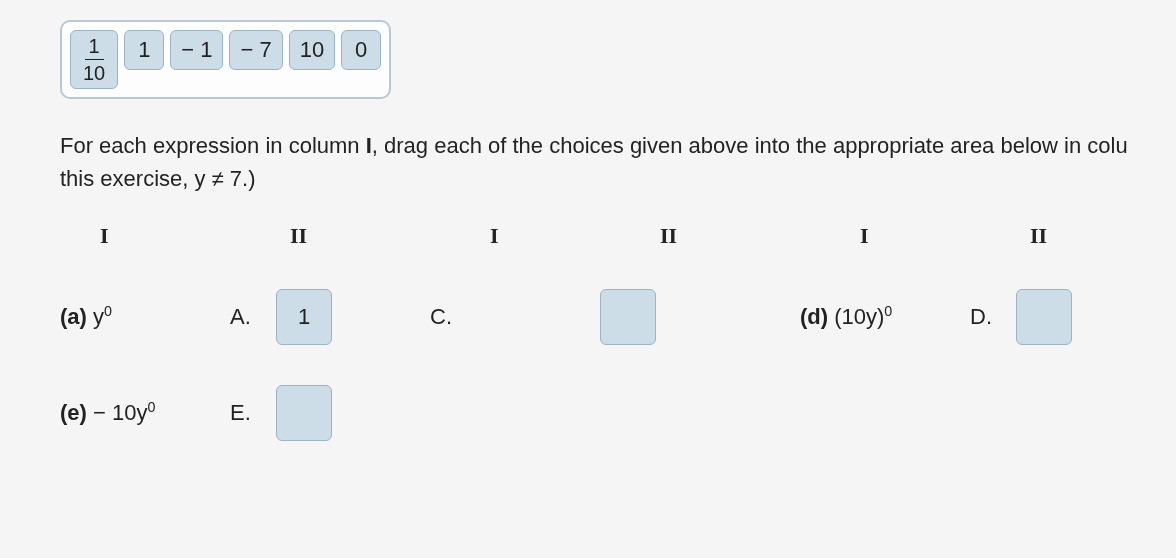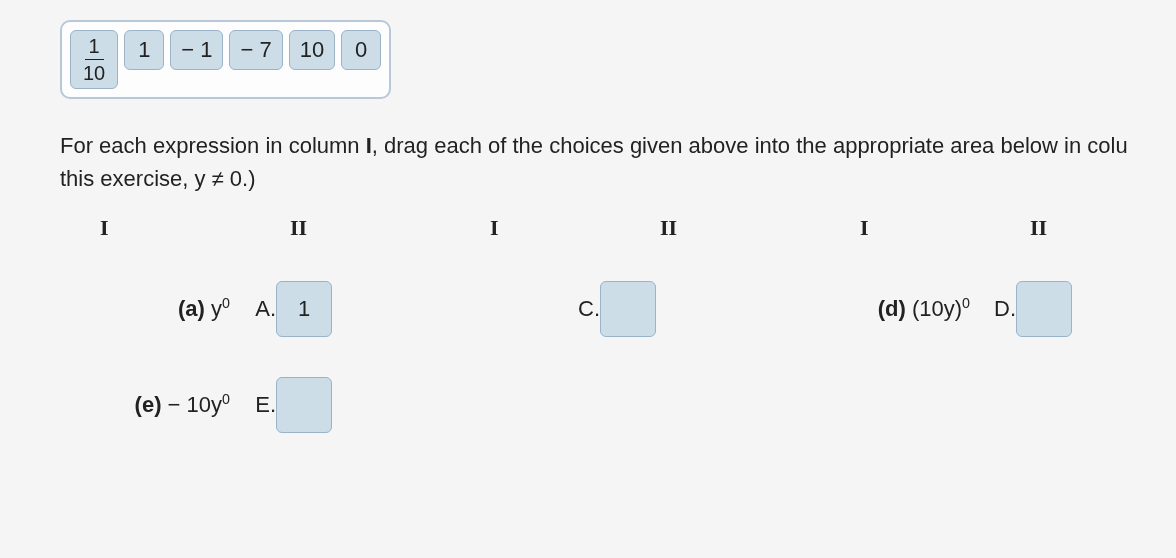--- a/index.html
+++ b/index.html
@@ -53,21 +53,21 @@
     .choice-tile.fraction .num {
       border-bottom: 1.5px solid #222;
       padding: 0 4px 2px;
     }
     .choice-tile.fraction .den {
       padding-top: 2px;
     }
     .instructions {
       font-size: 22px;
       line-height: 1.5;
-      margin-bottom: 20px;
+      margin-bottom: 28px;
     }
     .instructions b {
       font-weight: bold;
     }
     .grid {
       display: grid;
       grid-template-columns: repeat(3, 370px);
       row-gap: 40px;
       column-gap: 0px;
     }
@@ -107,21 +107,20 @@
       cursor: pointer;
     }
     sup {
       font-size: 0.65em;
       vertical-align: super;
     }
     .row-item {
       display: grid;
       grid-template-columns: 170px 46px 80px;
       align-items: center;
-      text-align: right;
     }
   </style>
 </head>
 <body>
 
 <div class="content">
 
   
   <div class="choices-bar">
     <div class="choice-tile fraction">
@@ -131,21 +130,21 @@
     <div class="choice-tile">1</div>
     <div class="choice-tile">− 1</div>
     <div class="choice-tile">− 7</div>
     <div class="choice-tile">10</div>
     <div class="choice-tile">0</div>
   </div>
 
   
   <p class="instructions">
     <span>For each expression in column </span><b>I</b><span>, drag each of the choices given above into the appropriate area below in colu</span><br>
-    <span>this exercise, y ≠ 0.)</span>
+    <span>this exercise, y ≠ 7.)</span>
   </p>
 
   
   <div class="grid">
 
     <div class="col-group">
       <div class="header-label" style="text-align:left; padding-left:40px;">I</div>
       <div></div>
       <div class="header-label" style="text-align:left;">II</div>
     </div>

